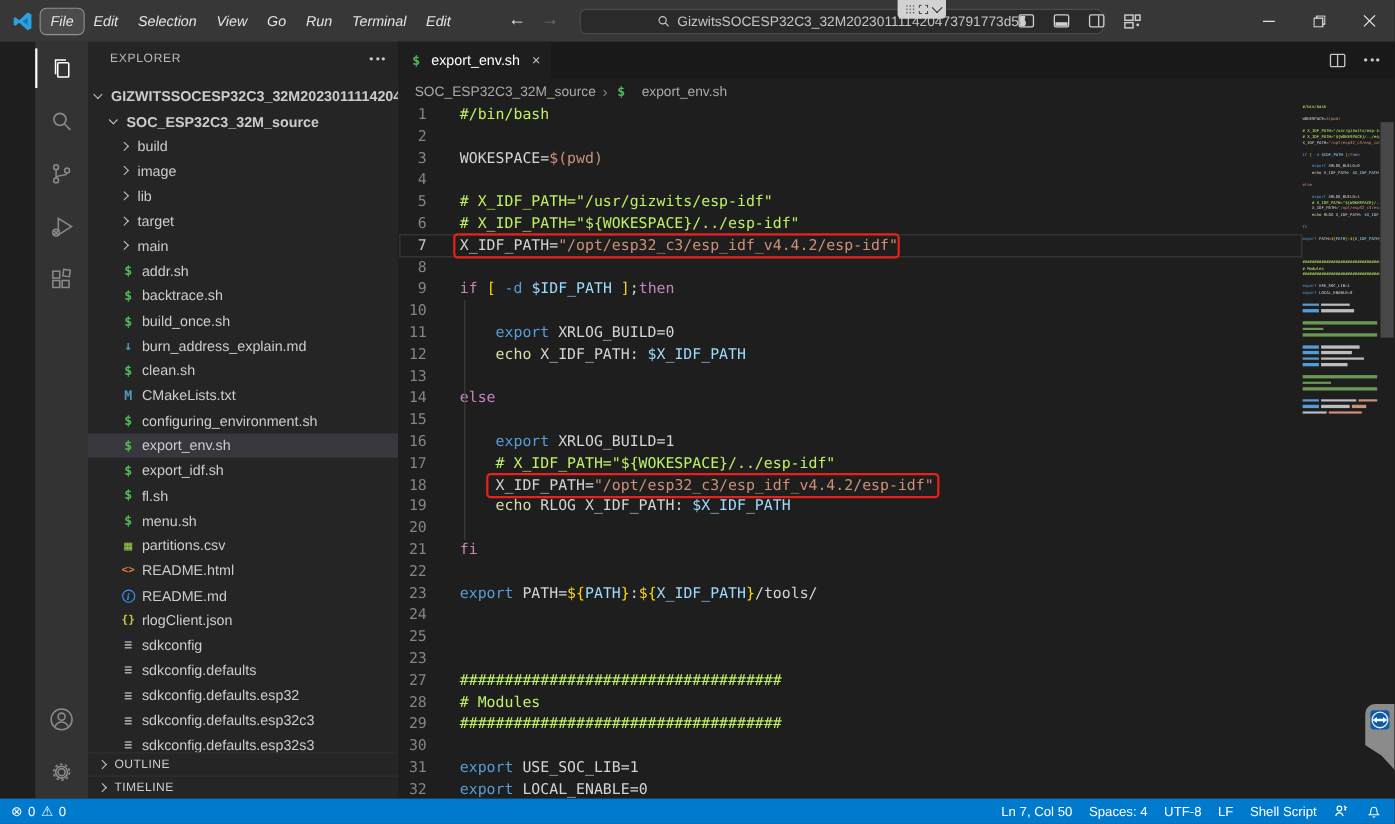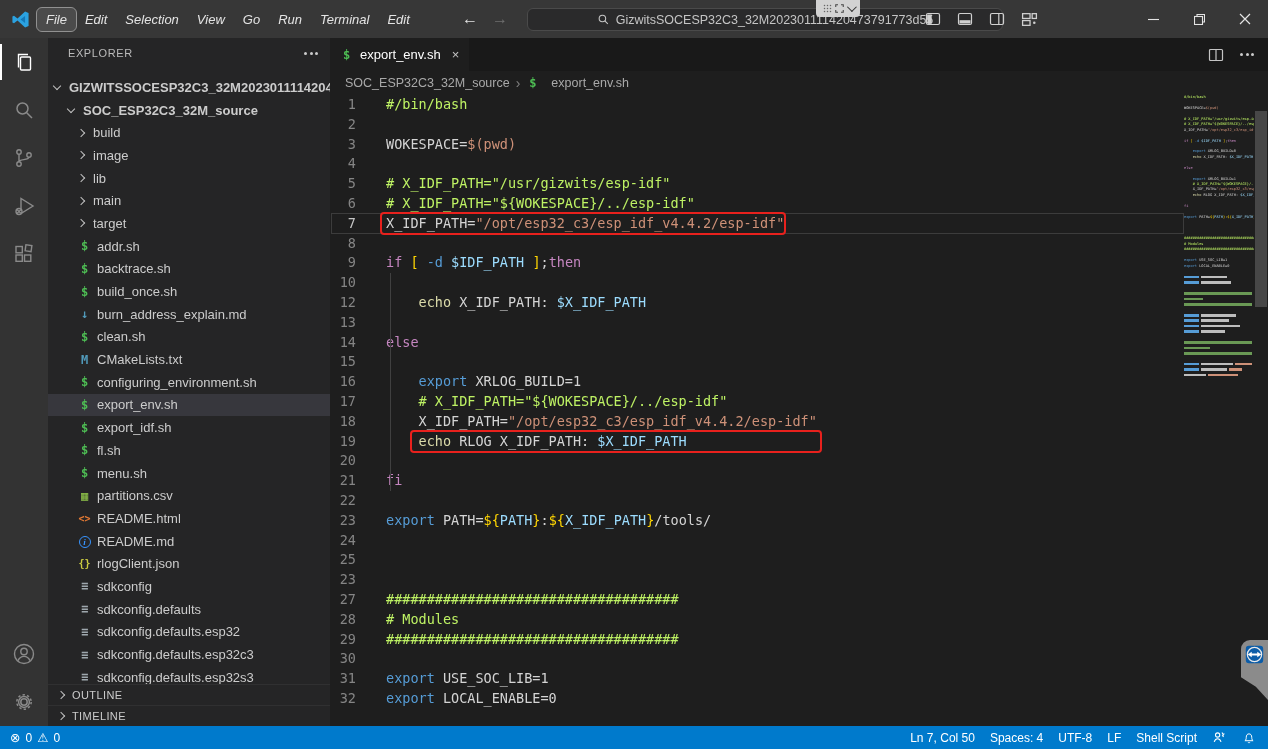--- a/index.html
+++ b/index.html
@@ -23,21 +23,21 @@
   .capture-toolbar { position:absolute; left:816px; top:0; height:17px; width:44px;
                 background:#d2d2d2; border-radius:0 0 4px 4px; display:flex;
                 align-items:center; justify-content:center; gap:3px; z-index:5; }
   .cap-chev { width:7px; height:7px; border-right:1.6px solid #333; border-bottom:1.6px solid #333;
               transform:rotate(45deg) translateY(-2px); }
   .layout-controls { position:absolute; right:230px; display:flex; gap:16px; align-items:center; }
   .win-controls { position:absolute; right:0; top:0; height:38px; display:flex; }
   .win-btn { width:46px; height:38px; display:flex; align-items:center; justify-content:center; }
 
   
-  #main { flex:1 1 auto; display:flex; min-height:0; }
+  #main { flex:1 1 auto; display:flex; min-height:0;margin-left:32px; }
 
   
   #activitybar { width:48px; background:#333333; display:flex; flex-direction:column; align-items:center; flex:0 0 48px; }
   .act-icon { width:48px; height:48px; display:flex; align-items:center; justify-content:center; position:relative; }
   .act-icon.active::before { content:""; position:absolute; left:0; top:6px; bottom:6px; width:2px; background:#fff; }
   .act-spacer { flex:1; }
 
   
   #sidebar { width:282px; background:#252526; flex:0 0 282px; display:flex; flex-direction:column; color:#cccccc; min-height:0; }
   .sb-header { height:30px; display:flex; align-items:center; padding:0 12px 0 20px; font-size:11px;
@@ -284,25 +284,25 @@
           <div class="trow" style="padding-left: 30px;">
             <span class="chev right"></span>
             <span>image</span>
           </div>
           <div class="trow" style="padding-left: 30px;">
             <span class="chev right"></span>
             <span>lib</span>
           </div>
           <div class="trow" style="padding-left: 30px;">
             <span class="chev right"></span>
+            <span>target</span>
+          </div>
+          <div class="trow" style="padding-left: 30px;">
+            <span class="chev right"></span>
             <span>main</span>
-          </div>
-          <div class="trow" style="padding-left: 30px;">
-            <span class="chev right"></span>
-            <span>target</span>
           </div>
           <div class="trow" style="padding-left: 30px;">
             <span class="ficon" style="color: rgb(78, 190, 84);">$</span>
             <span>addr.sh</span>
           </div>
           <div class="trow" style="padding-left: 30px;">
             <span class="ficon" style="color: rgb(78, 190, 84);">$</span>
             <span>backtrace.sh</span>
           </div>
           <div class="trow" style="padding-left: 30px;">
@@ -422,20 +422,21 @@
             <div class="code-line"><span class="ln">1</span><span class="lt"><span class="tok-cm">#/bin/bash</span></span></div>
             <div class="code-line"><span class="ln">2</span><span class="lt"></span></div>
             <div class="code-line"><span class="ln">3</span><span class="lt"><span class="tok-pl">WOKESPACE=</span><span class="tok-str">$(pwd)</span></span></div>
             <div class="code-line"><span class="ln">4</span><span class="lt"></span></div>
             <div class="code-line"><span class="ln">5</span><span class="lt"><span class="tok-cm"># X_IDF_PATH="/usr/gizwits/esp-idf"</span></span></div>
             <div class="code-line"><span class="ln">6</span><span class="lt"><span class="tok-cm"># X_IDF_PATH="${WOKESPACE}/../esp-idf"</span></span></div>
             <div class="code-line"><span class="ln" style="color: rgb(198, 198, 198);">7</span><span class="lt"><span class="tok-pl">X_IDF_PATH=</span><span class="tok-str">"/opt/esp32_c3/esp_idf_v4.4.2/esp-idf"</span></span></div>
             <div class="code-line"><span class="ln">8</span><span class="lt"></span></div>
             <div class="code-line"><span class="ln">9</span><span class="lt"><span class="tok-kw">if </span><span class="tok-brk">[</span><span class="tok-pl"> </span><span class="tok-exp">-d</span><span class="tok-pl"> </span><span class="tok-var">$IDF_PATH</span><span class="tok-pl"> </span><span class="tok-brk">]</span><span class="tok-pl">;</span><span class="tok-kw">then</span></span></div>
             <div class="code-line"><span class="ln">10</span><span class="lt"></span></div>
+            <div class="code-line"><span class="ln">11</span><span class="lt"><span class="tok-pl">    </span><span class="tok-exp">export</span><span class="tok-pl"> XRLOG_BUILD=0</span></span></div>
             <div class="code-line"><span class="ln">12</span><span class="lt"><span class="tok-pl">    </span><span class="tok-fn">echo</span><span class="tok-pl"> X_IDF_PATH: </span><span class="tok-var">$X_IDF_PATH</span></span></div>
             <div class="code-line"><span class="ln">13</span><span class="lt"></span></div>
             <div class="code-line"><span class="ln">14</span><span class="lt"><span class="tok-kw">else</span></span></div>
             <div class="code-line"><span class="ln">15</span><span class="lt"></span></div>
             <div class="code-line"><span class="ln">16</span><span class="lt"><span class="tok-pl">    </span><span class="tok-exp">export</span><span class="tok-pl"> XRLOG_BUILD=1</span></span></div>
             <div class="code-line"><span class="ln">17</span><span class="lt"><span class="tok-cm">    # X_IDF_PATH="${WOKESPACE}/../esp-idf"</span></span></div>
             <div class="code-line"><span class="ln">18</span><span class="lt"><span class="tok-pl">    X_IDF_PATH=</span><span class="tok-str">"/opt/esp32_c3/esp_idf_v4.4.2/esp-idf"</span></span></div>
             <div class="code-line"><span class="ln">19</span><span class="lt"><span class="tok-pl">    </span><span class="tok-fn">echo</span><span class="tok-pl"> RLOG X_IDF_PATH: </span><span class="tok-var">$X_IDF_PATH</span></span></div>
             <div class="code-line"><span class="ln">20</span><span class="lt"></span></div>
             <div class="code-line"><span class="ln">21</span><span class="lt"><span class="tok-kw">fi</span></span></div>

